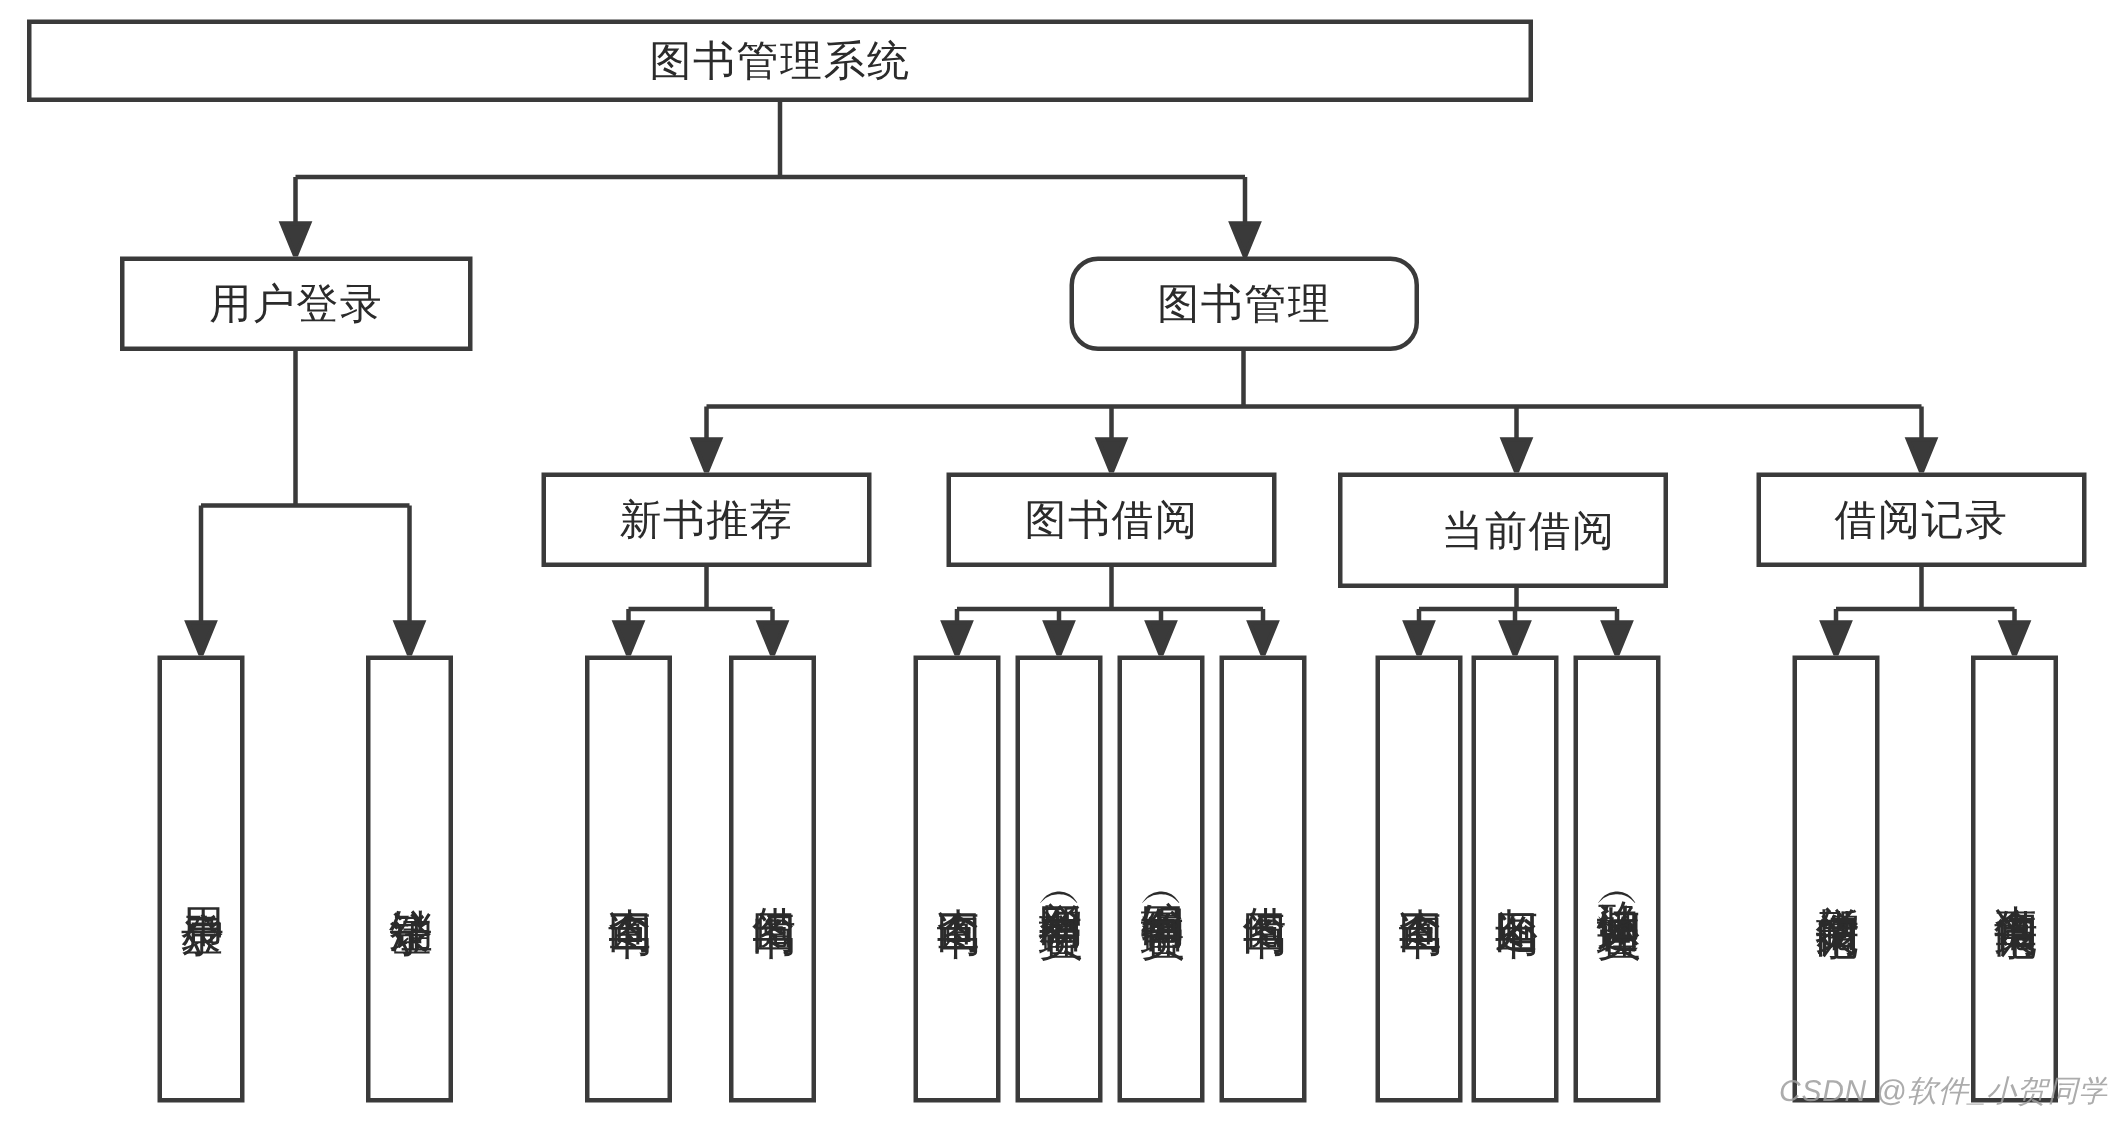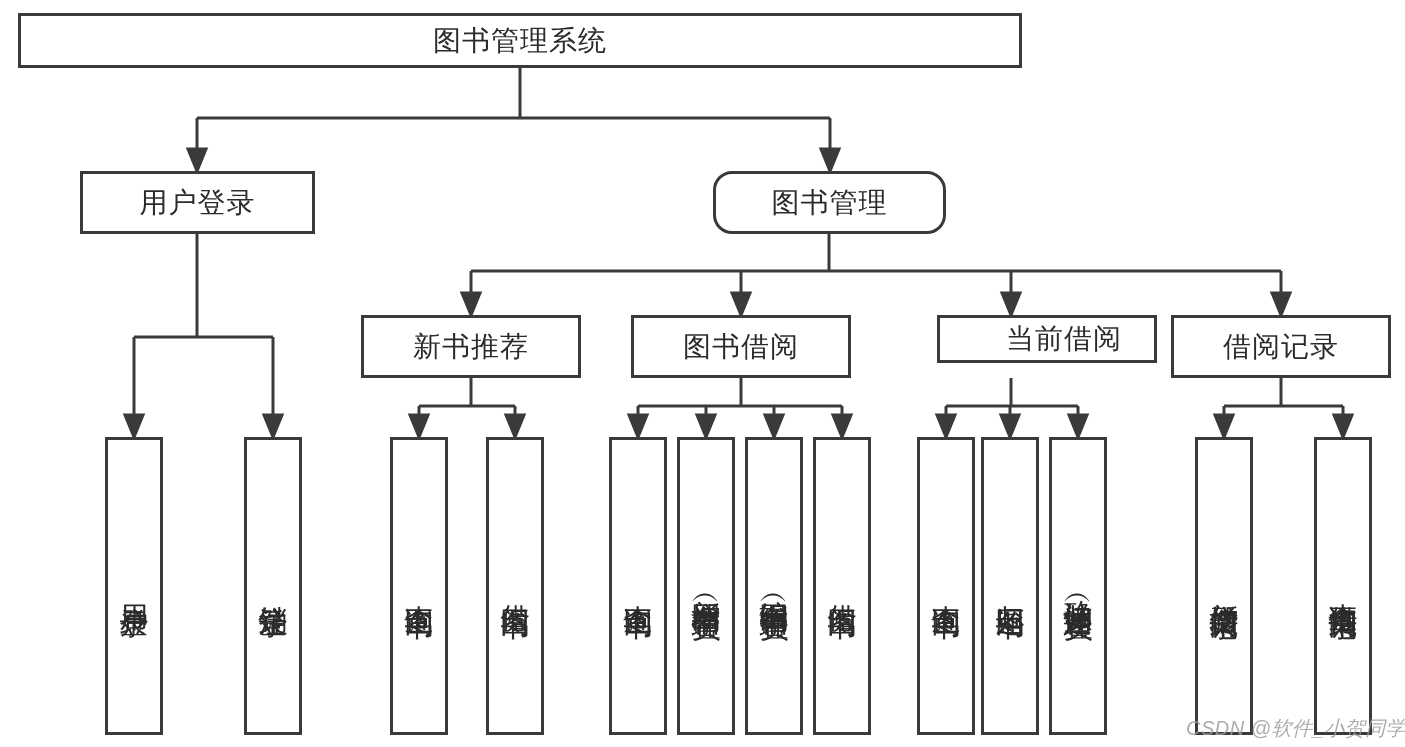--- a/index.html
+++ b/index.html
@@ -92,21 +92,21 @@
   <div class="box" style="left:713px;top:171px;width:233px;height:63px;border-radius:19px;">
     <span class="hlabel">图书管理</span>
   </div>
 
   <div class="box" style="left:361px;top:315px;width:220px;height:63px;">
     <span class="hlabel">新书推荐</span>
   </div>
   <div class="box" style="left:631px;top:315px;width:220px;height:63px;">
     <span class="hlabel">图书借阅</span>
   </div>
-  <div class="box" style="left:937px;top:315px;width:220px;height:48px;padding-left:34px;">
+  <div class="box" style="left:892px;top:315px;width:220px;height:77px;padding-left:34px;">
     <span class="hlabel">当前借阅</span>
   </div>
   <div class="box" style="left:1171px;top:315px;width:220px;height:63px;">
     <span class="hlabel">借阅记录</span>
   </div>
 
   <div class="box" style="left:105px;top:437px;width:58px;height:298px;">
     <span class="vtext">用户登录</span>
   </div>
   <div class="box" style="left:244px;top:437px;width:58px;height:298px;">

